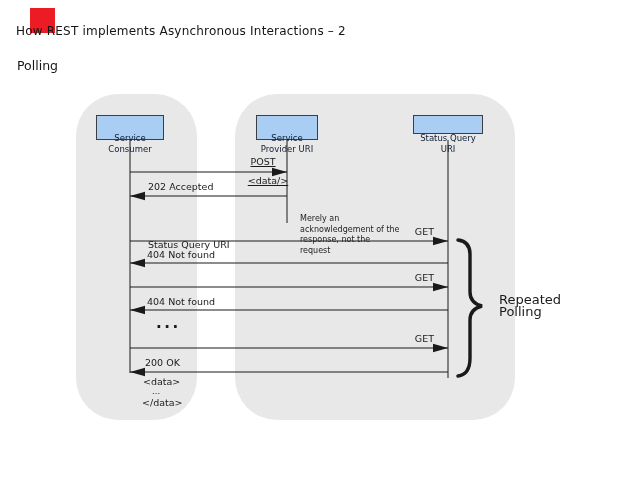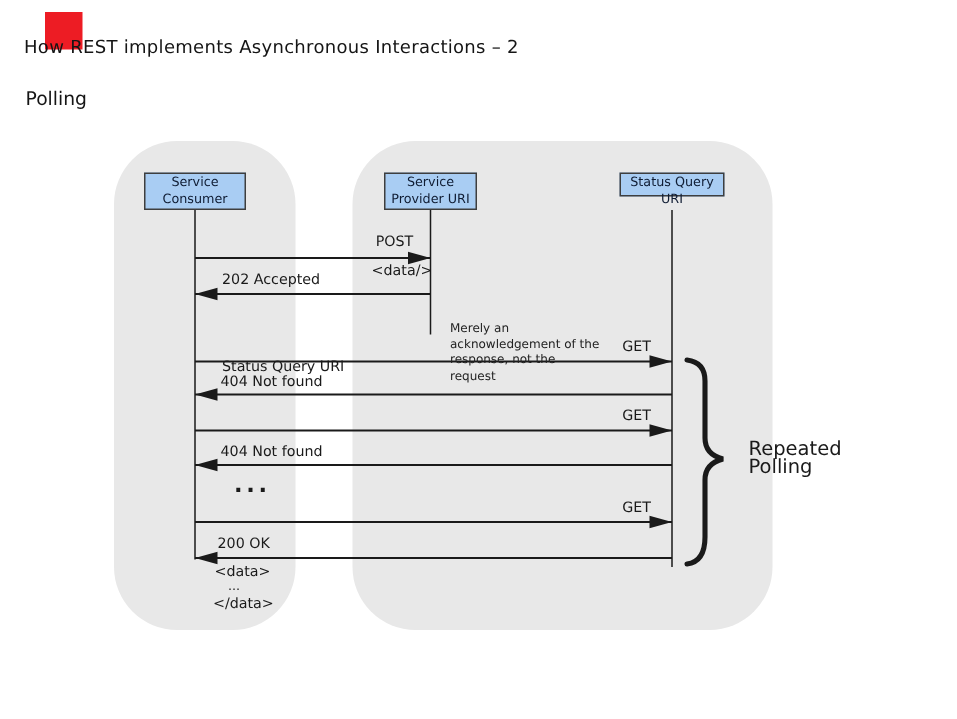--- a/index.html
+++ b/index.html
@@ -23,28 +23,28 @@
     background:var(--lane-bg,#e8e8e8);border-radius:42px;
   }
   #lane-consumer{left:76px;width:121px;}
   #lane-provider{left:235px;width:280px;}
   #diagram-svg{position:absolute;left:0;top:0;pointer-events:none;}
   .actor-box{
     position:absolute;box-sizing:border-box;
     background:var(--actor-fill,#a9cdf3);
     border:1px solid var(--actor-border,#3e3e3e);
     color:var(--actor-text,#0f1c33);
-    font-size:8.5px;line-height:10.5px;text-align:center;padding-top:1px;
+    font-size:8.5px;line-height:10.5px;text-align:center;padding-top:17px;
     z-index:3;
   }
   #labels{position:absolute;inset:0;z-index:2;}
   .msg-label{
     position:absolute;font-size:9.5px;color:#1a1a1a;white-space:pre;line-height:11px;
   }
-  .msg-label.center{transform:translateX(-50%);}
+  .msg-label.center{transform:translateX(-50%);text-decoration:underline;}
   .msg-label.right{transform:translateX(-100%);}
   .msg-label.big-ellipsis{font-size:15px;font-weight:bold;letter-spacing:2.5px;line-height:14px;}
   .msg-label.small{font-size:8.5px;}
   .note{
     position:absolute;left:300px;top:182px;width:112px;
     font-size:8px;line-height:10.5px;color:#222222;z-index:2;margin-top:32px;
   }
   .brace-label{
     position:absolute;left:499px;top:294px;
     font-size:13px;line-height:11.5px;color:#1a1a1a;z-index:2;white-space:nowrap;

